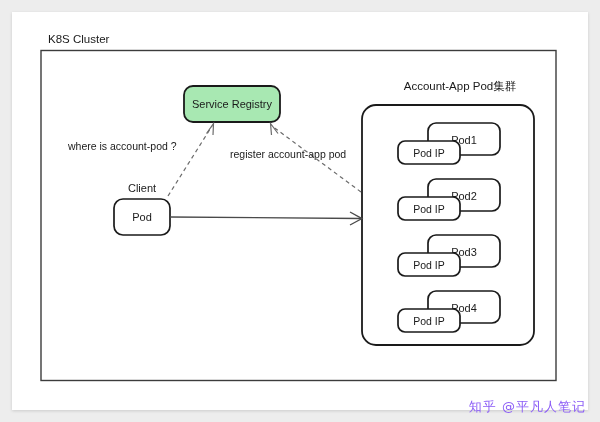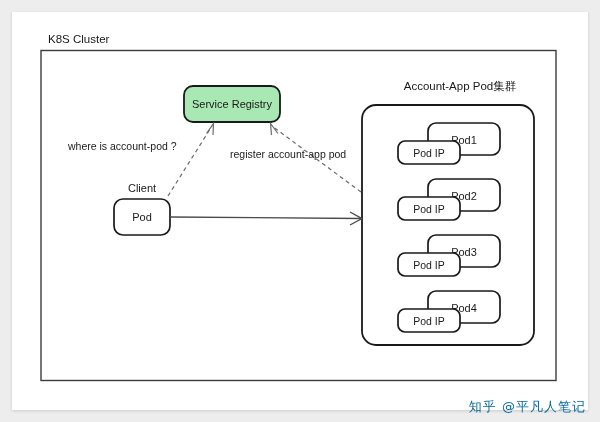--- a/index.html
+++ b/index.html
@@ -79,21 +79,21 @@
     fill: none;
     stroke: #6b6b6b;
     stroke-width: 1.2;
   }
   #watermark {
     position: absolute;
     right: 14px;
     bottom: 6px;
     font-family: "DejaVu Sans", sans-serif;
     font-size: 13px;
-    color: #0369a1;
+    color: #8b5cf6;
     letter-spacing: 1px;
     white-space: nowrap;
     user-select: none;
   }
 </style>
 </head>
 <body>
 
 <div id="canvas"></div>
 

